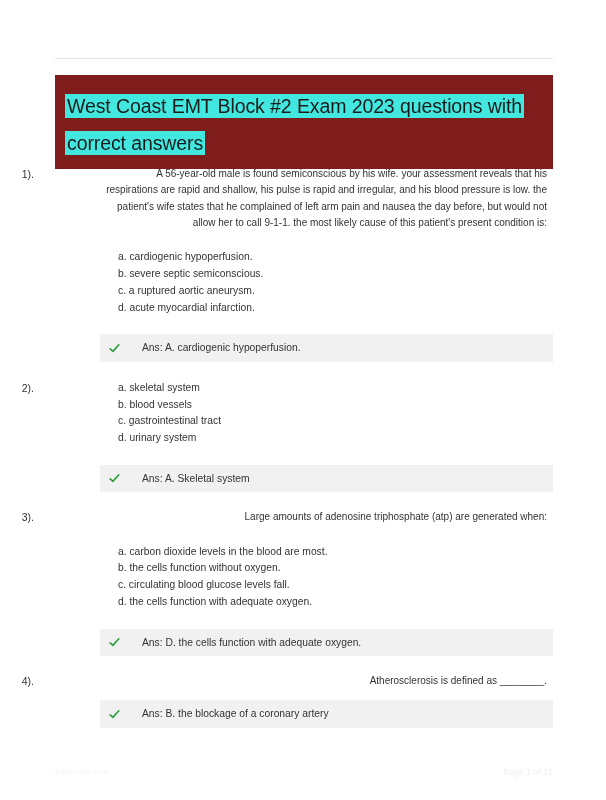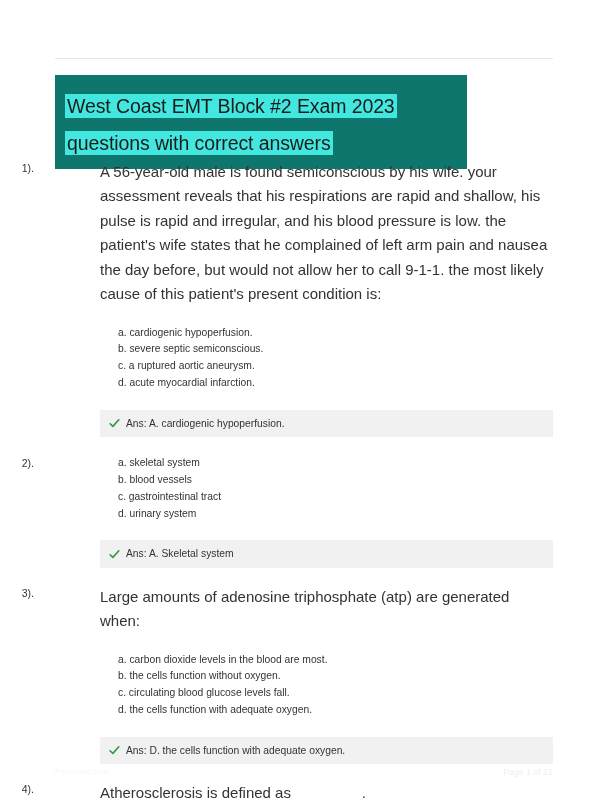--- a/index.html
+++ b/index.html
@@ -33,22 +33,22 @@
     width: 498px;
     height: 1px;
     background: #e4e6e8;
   }
 
   
   .title-band {
     position: absolute;
     left: 55px;
     top: 75px;
-    width: 412px;
-    background: #0f766e;
+    width: 498px;
+    background: #7f1d1d;
     padding: 9px 10px 11px 10px;
     box-sizing: border-box;
   }
   .title-text {
     display: inline;
     font-size: 19.5px;
     line-height: 1.42;
     font-weight: 400;
     color: #1b1b1b;
     background: #42e8e0;
@@ -78,25 +78,25 @@
     width: 34px;
     text-align: right;
     font-size: 10.5px;
     color: #333333;
     line-height: 1.62;
   }
   .qbody {
     margin-left: 32px;
   }
   .qstem {
-    font-size: 15px;
+    font-size: 10px;
     line-height: 1.63;
     color: #333333;
-    margin: 0;
-    text-align: left;
+    margin: 6px;
+    text-align: right;
   }
   .qopts {
     list-style: none;
     margin: 18px;
     padding: 0;
   }
   .qopt {
     font-size: 10.3px;
     line-height: 1.63;
     color: #333333;
@@ -108,21 +108,21 @@
     margin-left: 0px;
   }
   .ans-bar {
     background: #f1f1f1;
     padding: 6px 10px 6px 9px;
     font-size: 10.3px;
     line-height: 1.5;
     color: #333333;
     display: flex;
     align-items: center;
-    gap: 6px;
+    gap: 22px;
     width: 100%;
     box-sizing: border-box;
   }
   .check-icon {
     flex: 0 0 auto;
     display: inline-block;
     width: 11px;
     height: 11px;
     line-height: 0;
   }

